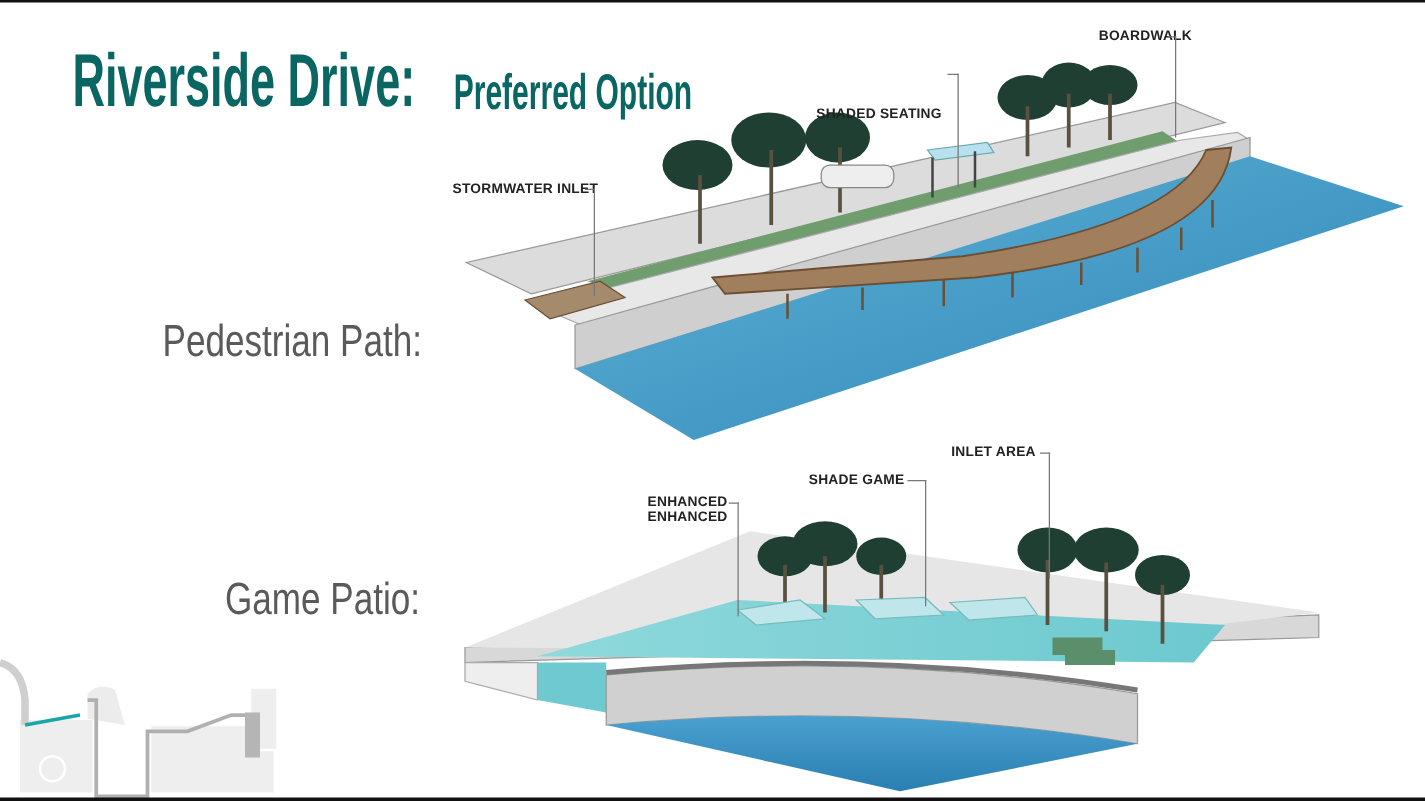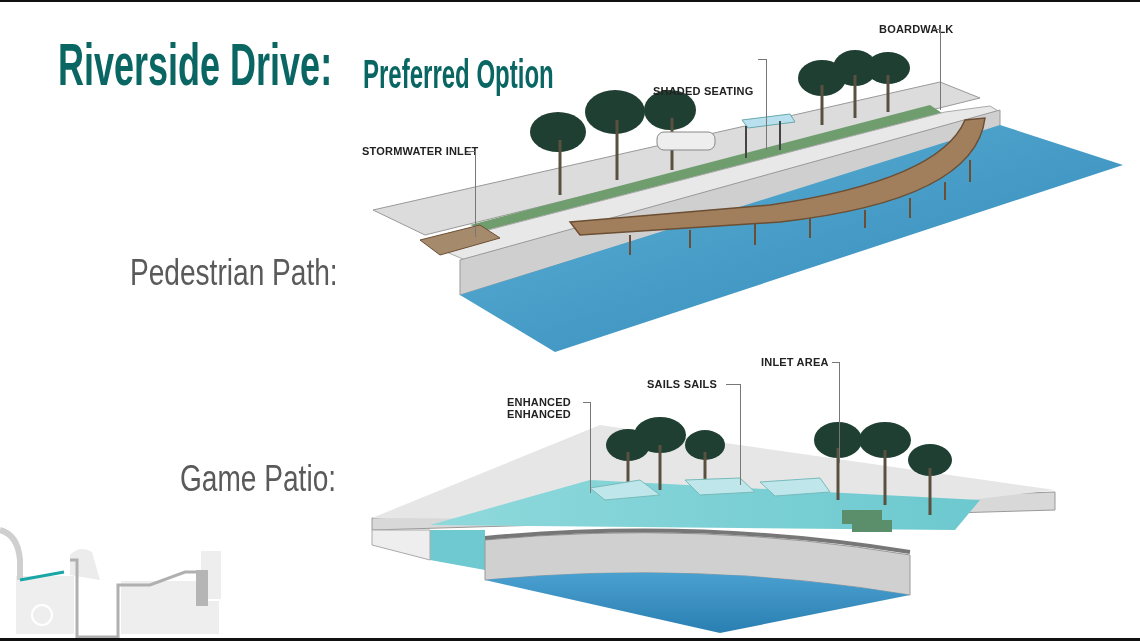--- a/index.html
+++ b/index.html
@@ -131,27 +131,27 @@
 
 <div class="callout" style="left:362px;top:145px;">STORMWATER INLET</div>
 <div class="leader" style="left:468px;top:151px;width:7px;height:85px;border-top-width:1px;border-right-width:1px;"></div>
 
 <div class="callout" style="left:653px;top:53px;margin-top:32px;">SHADED SEATING</div>
 <div class="leader" style="left:758px;top:59px;width:8px;height:90px;border-top-width:1px;border-right-width:1px;"></div>
 
 <div class="callout" style="left:879px;top:23px;">BOARDWALK</div>
 <div class="leader" style="left:934px;top:29px;width:6px;height:80px;border-top-width:1px;border-right-width:1px;"></div>
 
-<div class="callout" style="left:507px;top:396px;text-align:left;width:75px;">
+<div class="callout" style="left:507px;top:396px;text-align:right;width:75px;">
   <div>ENHANCED</div>
   <div>ENHANCED</div>
 </div>
 <div class="leader" style="left:583px;top:402px;width:7px;height:90px;border-top-width:1px;border-right-width:1px;"></div>
 
-<div class="callout" style="left:647px;top:378px;">SAILS SAILS</div>
+<div class="callout" style="left:647px;top:378px;">SHADE GAME</div>
 <div class="leader" style="left:726px;top:384px;width:14px;height:100px;border-top-width:1px;border-right-width:1px;"></div>
 
 <div class="callout" style="left:761px;top:356px;">INLET AREA</div>
 <div class="leader" style="left:832px;top:362px;width:7px;height:100px;border-top-width:1px;border-right-width:1px;"></div>
 
 <svg width="230" height="120" style="left:0;top:520px;">
   <rect x="0" y="0" width="230" height="120" fill="#fff"></rect>
   <g fill="#eeeeee" stroke="#fff" stroke-width="2">
     <rect x="15" y="55" width="60" height="60"></rect>
     <rect x="120" y="60" width="100" height="55"></rect>

